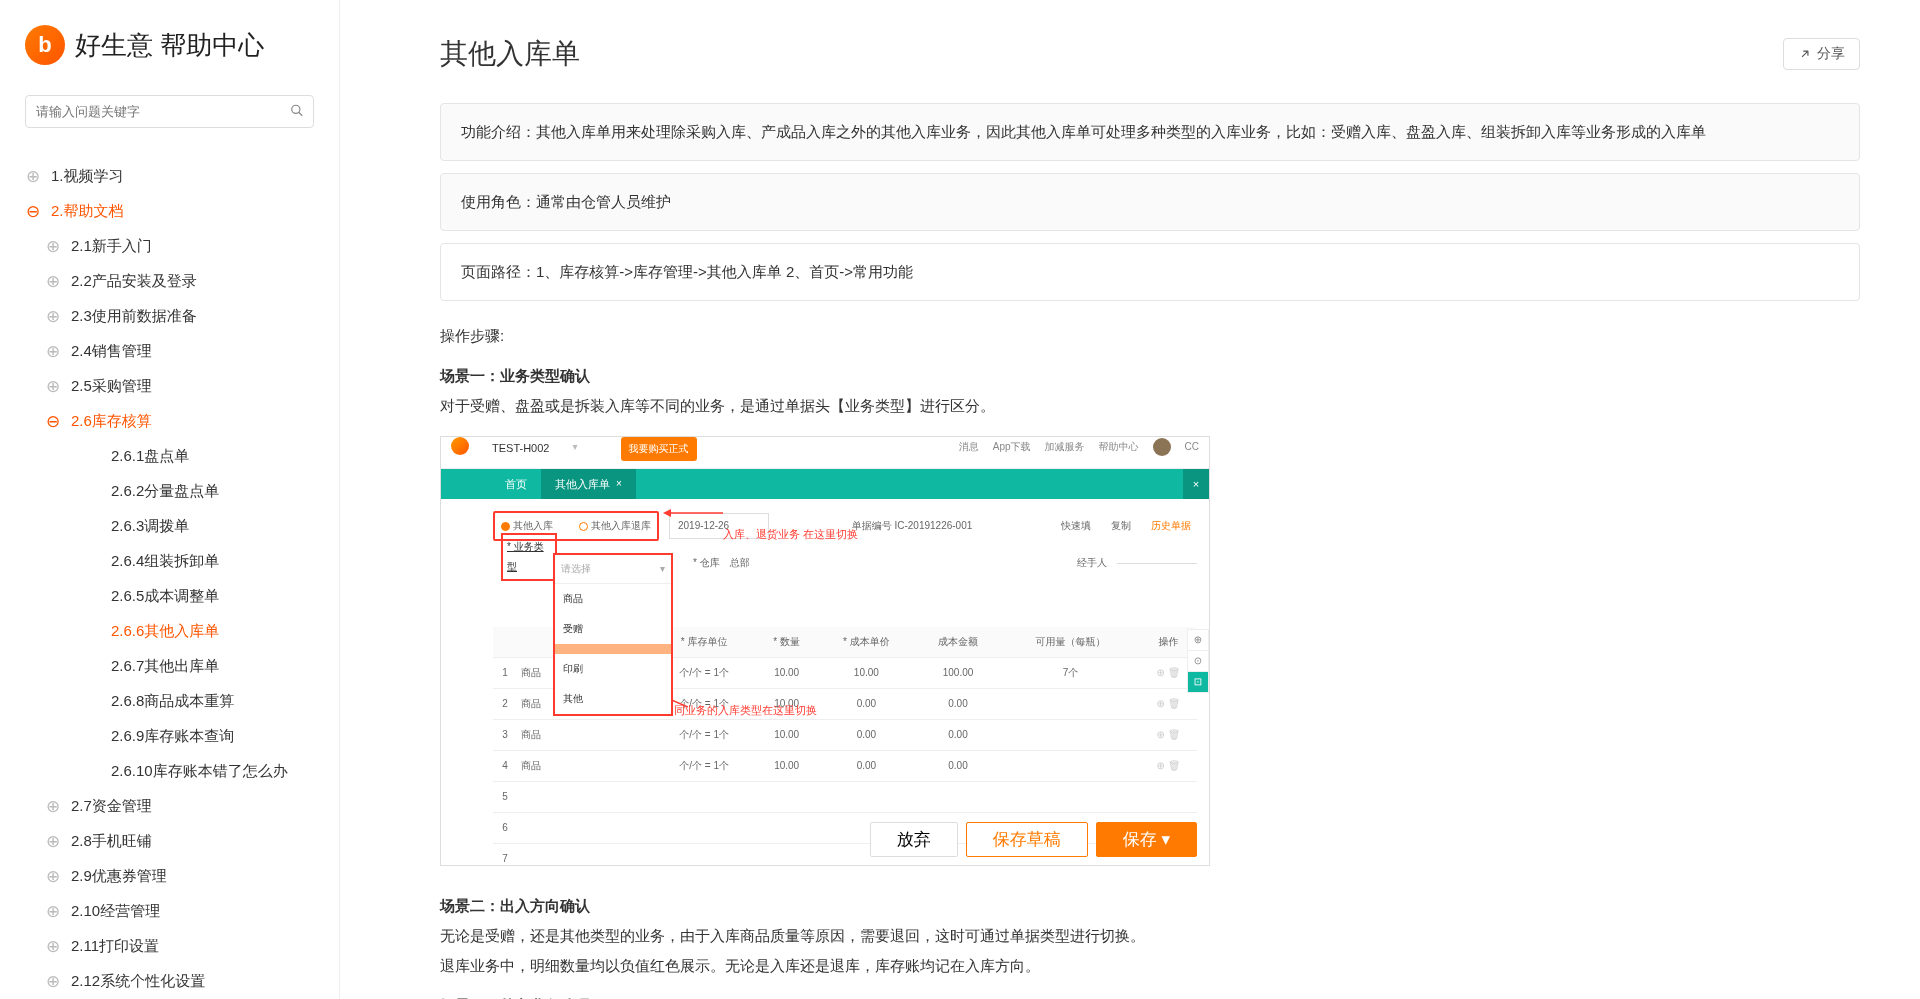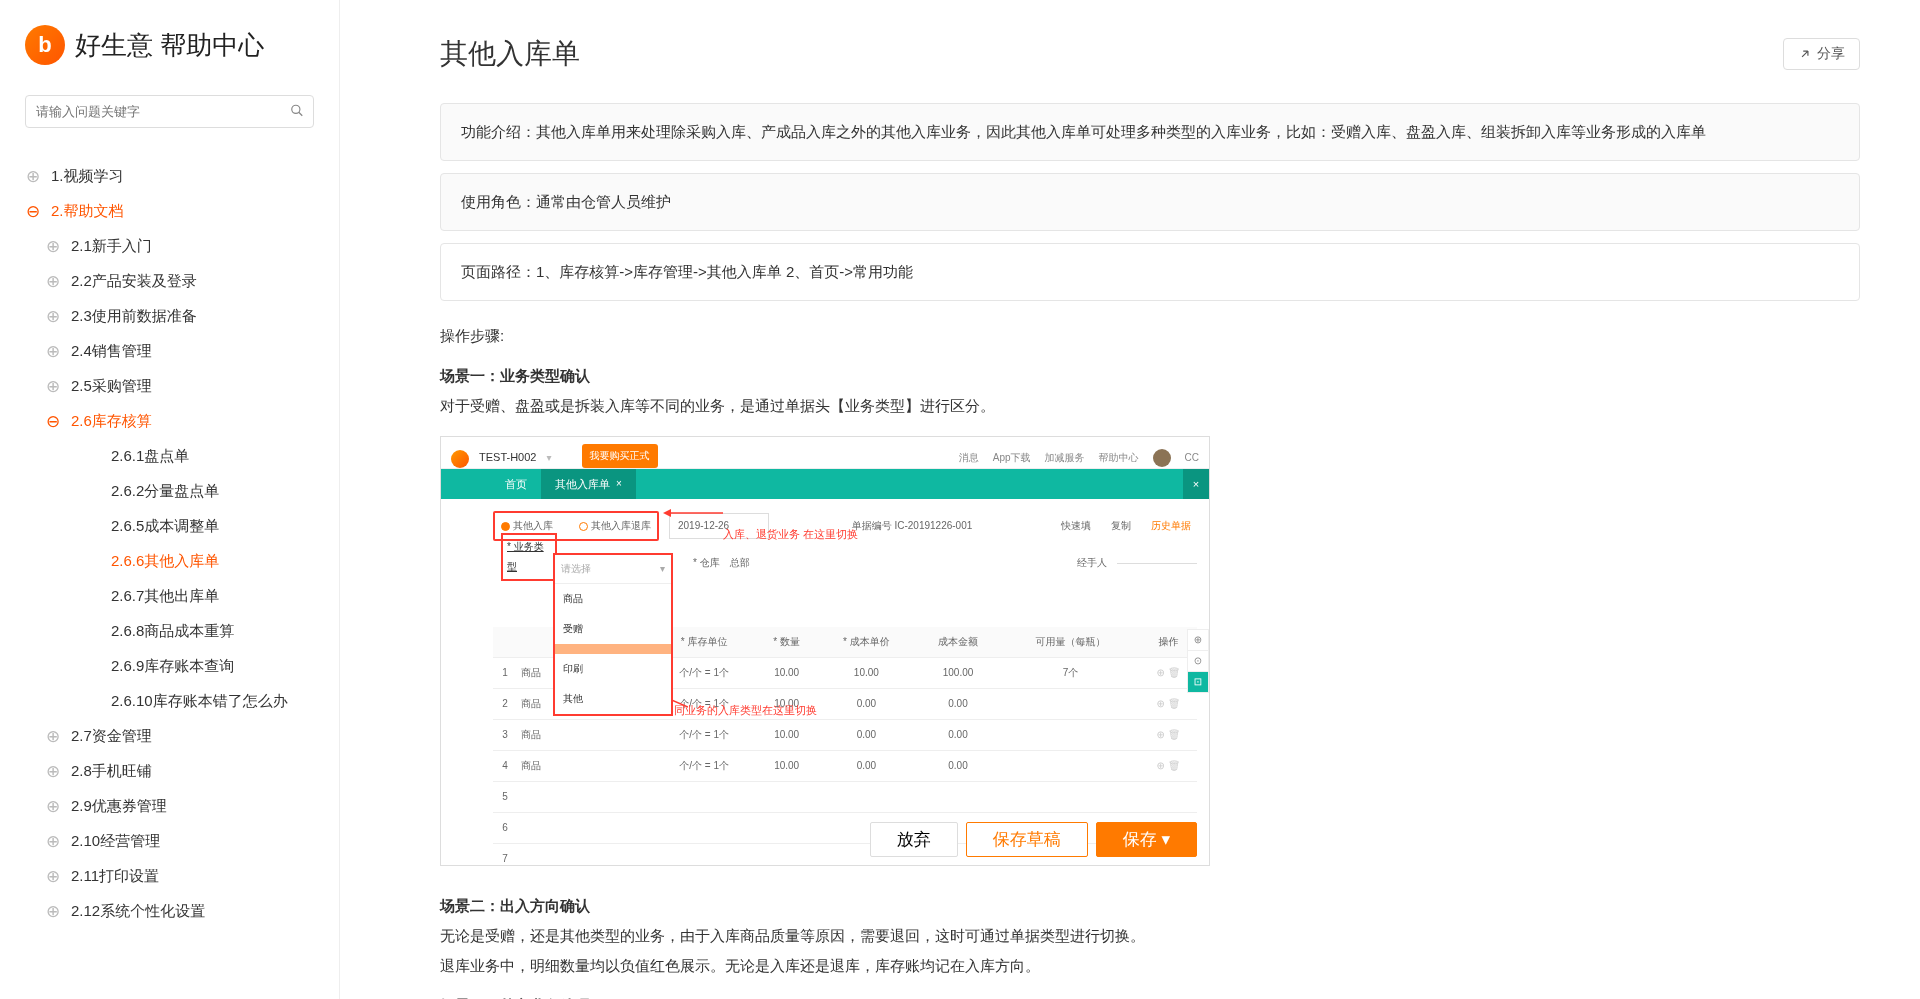--- a/index.html
+++ b/index.html
@@ -22,21 +22,21 @@
 .nav .active { color: #ff5500; }
 .main { flex: 1; padding: 35px 60px 40px 100px; max-width: 1580px; }
 .title-row { display: flex; justify-content: space-between; align-items: center; margin-bottom: 30px; }
 .page-title { font-size: 28px; font-weight: 500; }
 .share-btn { border: 1px solid #ddd; background: #fff; padding: 6px 14px; border-radius: 4px; cursor: pointer; color: #555; font-size: 14px; display: inline-flex; align-items: center; gap: 5px; }
 .info-box { border: 1px solid #e5e5e5; border-radius: 4px; padding: 16px 20px; margin-bottom: 12px; font-size: 15px; line-height: 1.6; background: #fafafa; }
 .info-box.white { background: #fff; }
 .content-block { margin-top: 20px; font-size: 15px; line-height: 2; }
 .content-block .bold { font-weight: 600; margin-top: 10px; }
 .screenshot { width: 770px; height: 430px; margin: 15px 0 25px; border: 1px solid #ddd; background: #f7f7f7; position: relative; overflow: hidden; }
-.ss-topbar { height: 32px; background: #fff; border-bottom: 1px solid #eee; display: flex; align-items: flex-end; padding: 0 10px; font-size: 11px; gap: 10px; }
+.ss-topbar { height: 32px; background: #fff; border-bottom: 1px solid #eee; display: flex; align-items: flex-start; padding: 0 10px; font-size: 11px; gap: 23px; }
 .ss-logo { width: 18px; height: 18px; border-radius: 50%; background: linear-gradient(135deg,#ff9a00,#ff5500); }
 .ss-test { color: #333; font-weight: 500; }
 .ss-upgrade { background: #ff7a00; color: #fff; padding: 2px 8px; border-radius: 3px; font-size: 10px; margin-left: 20px; }
 .ss-top-right { margin-left: auto; display: flex; gap: 14px; color: #888; font-size: 10px; align-items: center; }
 .ss-avatar { width: 18px; height: 18px; border-radius: 50%; background: #8b7355; }
 .ss-tabbar { height: 30px; background: #0fb8a1; display: flex; align-items: center; padding-left: 50px; font-size: 11px; }
 .ss-tab { padding: 0 14px; height: 100%; display: flex; align-items: center; color: #fff; }
 .ss-tab.active { background: #0a9580; }
 .ss-tab .x { margin-left: 6px; font-size: 10px; }
 .ss-close { margin-left: auto; width: 26px; height: 100%; background: #0a9580; color: #fff; display: flex; align-items: center; justify-content: center; }
@@ -144,20 +144,28 @@
         <li class="indent2">
           <span class="icon"></span>
           <span>2.6.1盘点单</span>
         </li>
         <li class="indent2">
           <span class="icon"></span>
           <span>2.6.2分量盘点单</span>
         </li>
         <li class="indent2">
           <span class="icon"></span>
+          <span>2.6.3调拨单</span>
+        </li>
+        <li class="indent2">
+          <span class="icon"></span>
+          <span>2.6.4组装拆卸单</span>
+        </li>
+        <li class="indent2">
+          <span class="icon"></span>
           <span>2.6.5成本调整单</span>
         </li>
         <li class="indent2 active">
           <span class="icon"></span>
           <span>2.6.6其他入库单</span>
         </li>
         <li class="indent2">
           <span class="icon"></span>
           <span>2.6.7其他出库单</span>
         </li>

